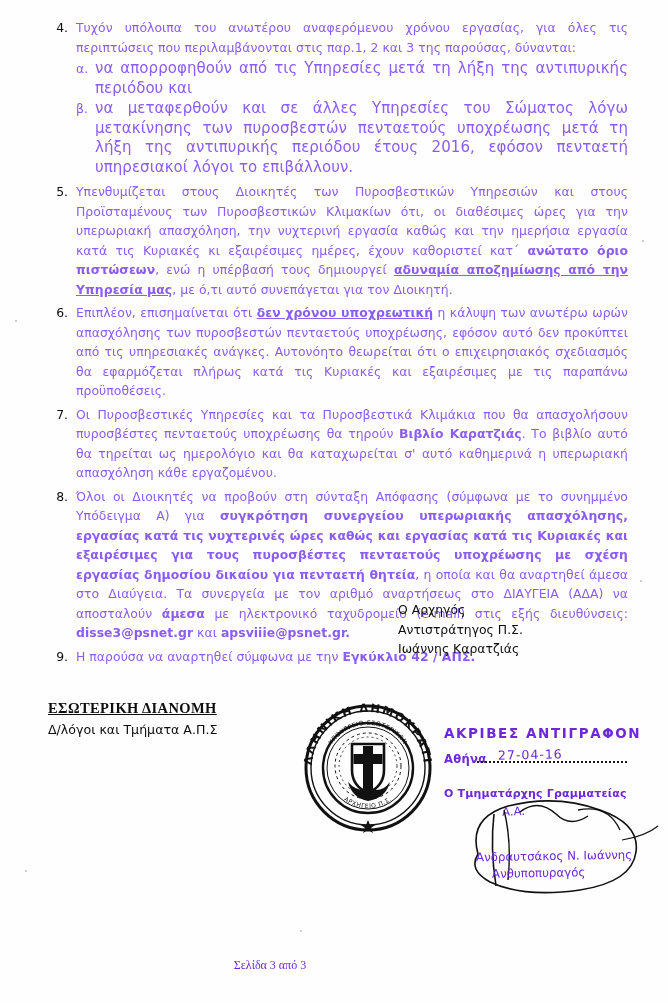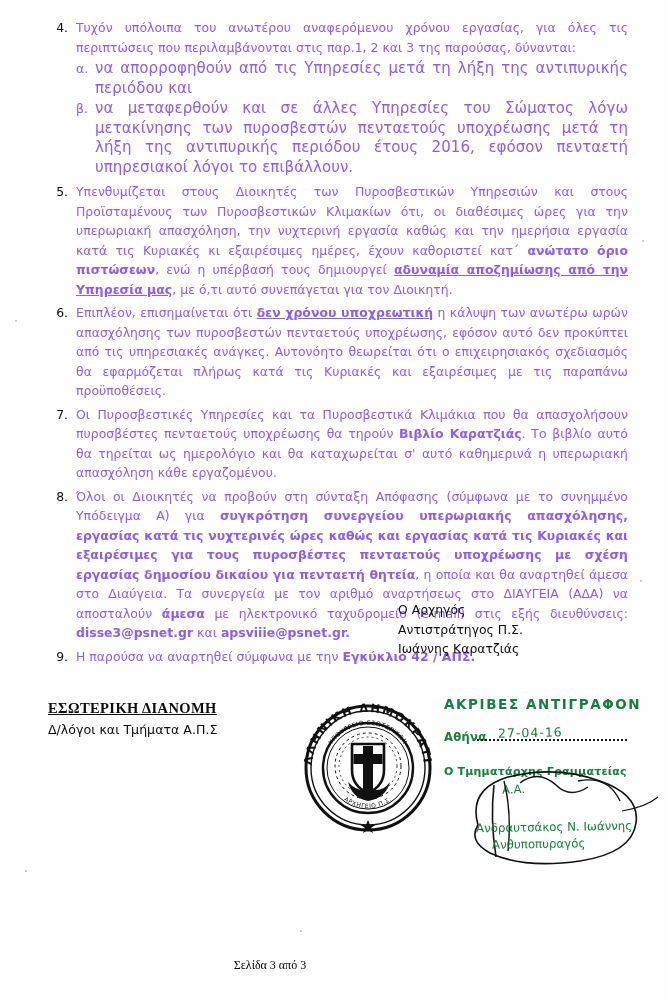--- a/index.html
+++ b/index.html
@@ -121,34 +121,34 @@
     top: 694px;
     width: 144px;
     height: 144px;
   }
   .seal svg { display: block; }
 
   
   .certify {
     position: absolute;
     left: 444px;
-    top: 695px;
+    top: 724px;
     width: 215px;
-    color: #15803d;
+    color: #6d28d9;
   }
   .cert-title {
     font-family: "DejaVu Sans", sans-serif;
     font-weight: bold;
     font-size: 13.5px;
     letter-spacing: 1.6px;
     transform: scaleY(1.05);
     transform-origin: left top;
   }
   .cert-row {
-    margin-top: 18px;
+    margin-top: 11px;
     font-size: 11.6px;
     font-weight: bold;
     position: relative;
     height: 16px;
   }
   .cert-city {
     position: absolute;
     left: 0; top: 1px;
     letter-spacing: 0.3px;
   }
@@ -207,21 +207,21 @@
 
   
   .footer {
     position: absolute;
     left: 0;
     top: 958px;
     width: 540px;
     text-align: center;
     font-family: "Liberation Serif", serif;
     font-size: 12px;
-    color: #000000;
+    color: #6d28d9;
   }
 
   
   .speck {
     position: absolute;
     width: 2px; height: 2px;
     background: #bdbdbd;
     border-radius: 50%;
   }
 </style>

